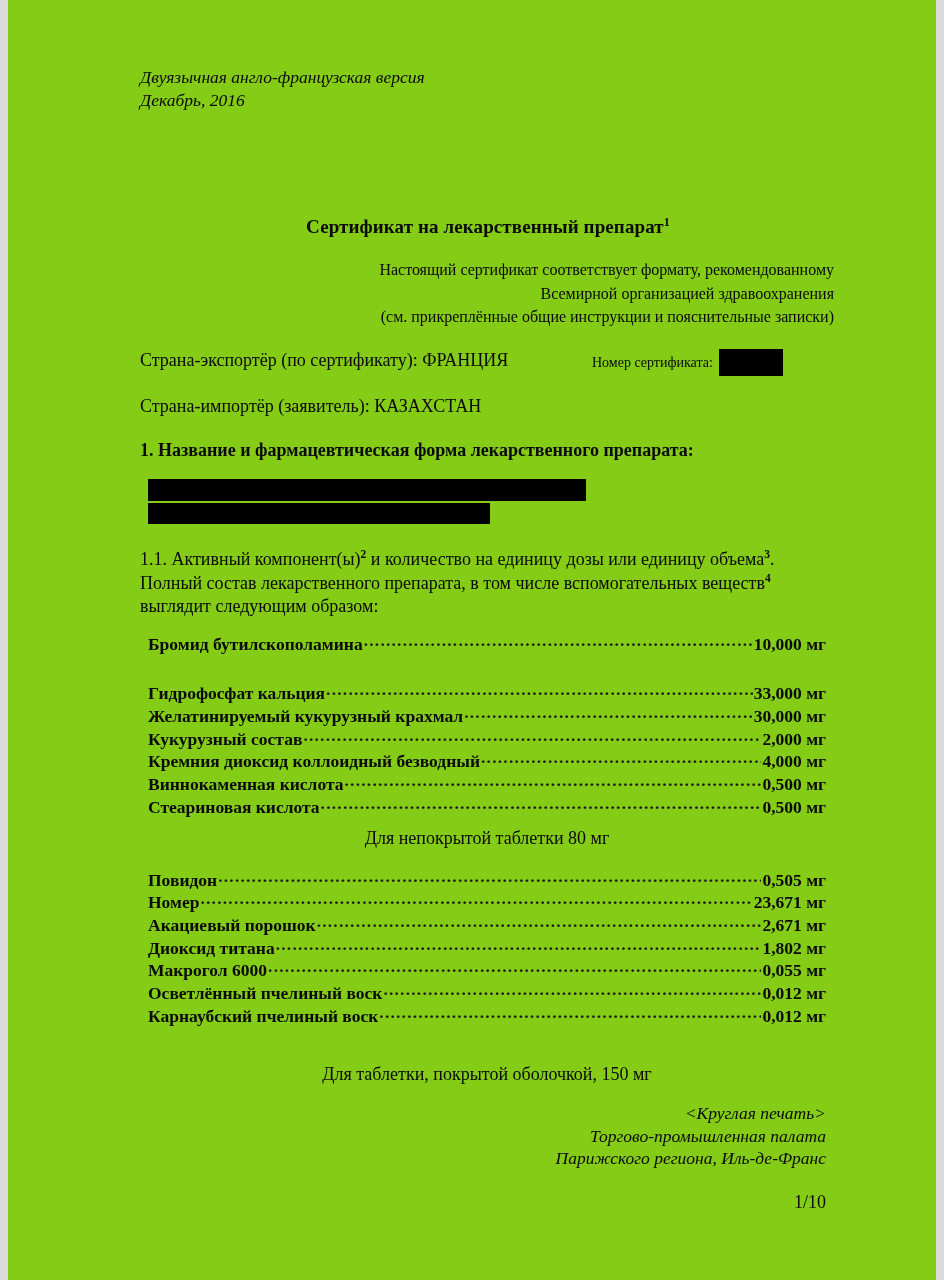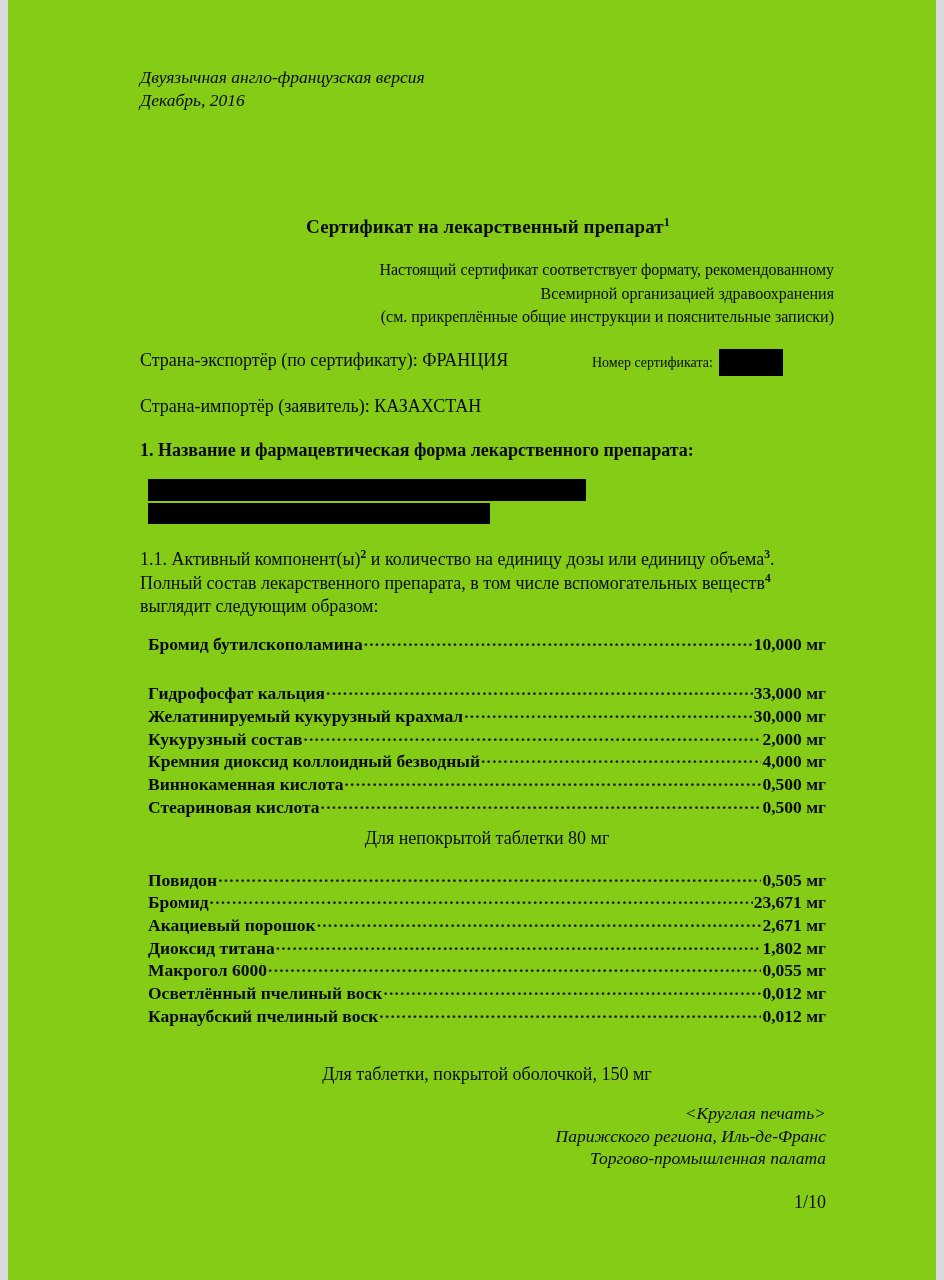--- a/index.html
+++ b/index.html
@@ -290,21 +290,21 @@
 
     <div class="caption" id="cap-uncoated">Для непокрытой таблетки 80 мг</div>
 
     <div class="ing-list" id="list-uncoated">
         <div class="ing-row">
           <span class="ing-name">Повидон</span>
           <span class="leader"></span>
           <span class="ing-val">0,505 мг</span>
         </div>
         <div class="ing-row">
-          <span class="ing-name">Бромид</span>
+          <span class="ing-name">Номер</span>
           <span class="leader"></span>
           <span class="ing-val">23,671 мг</span>
         </div>
         <div class="ing-row">
           <span class="ing-name">Акациевый порошок</span>
           <span class="leader"></span>
           <span class="ing-val">2,671 мг</span>
         </div>
         <div class="ing-row">
           <span class="ing-name">Диоксид титана</span>
@@ -325,20 +325,20 @@
           <span class="ing-name">Карнаубский пчелиный воск</span>
           <span class="leader"></span>
           <span class="ing-val">0,012 мг</span>
         </div>
       </div>
 
     <div class="caption" id="cap-coated">Для таблетки, покрытой оболочкой, 150 мг</div>
 
     <div class="seal">
       <div>&lt;Круглая печать&gt;</div>
+      <div>Торгово-промышленная палата</div>
       <div>Парижского региона, Иль-де-Франс</div>
-      <div>Торгово-промышленная палата</div>
     </div>
 
     <div class="pageno">1/10</div>
 
   </div>
 </div>
 
 </body></html>

